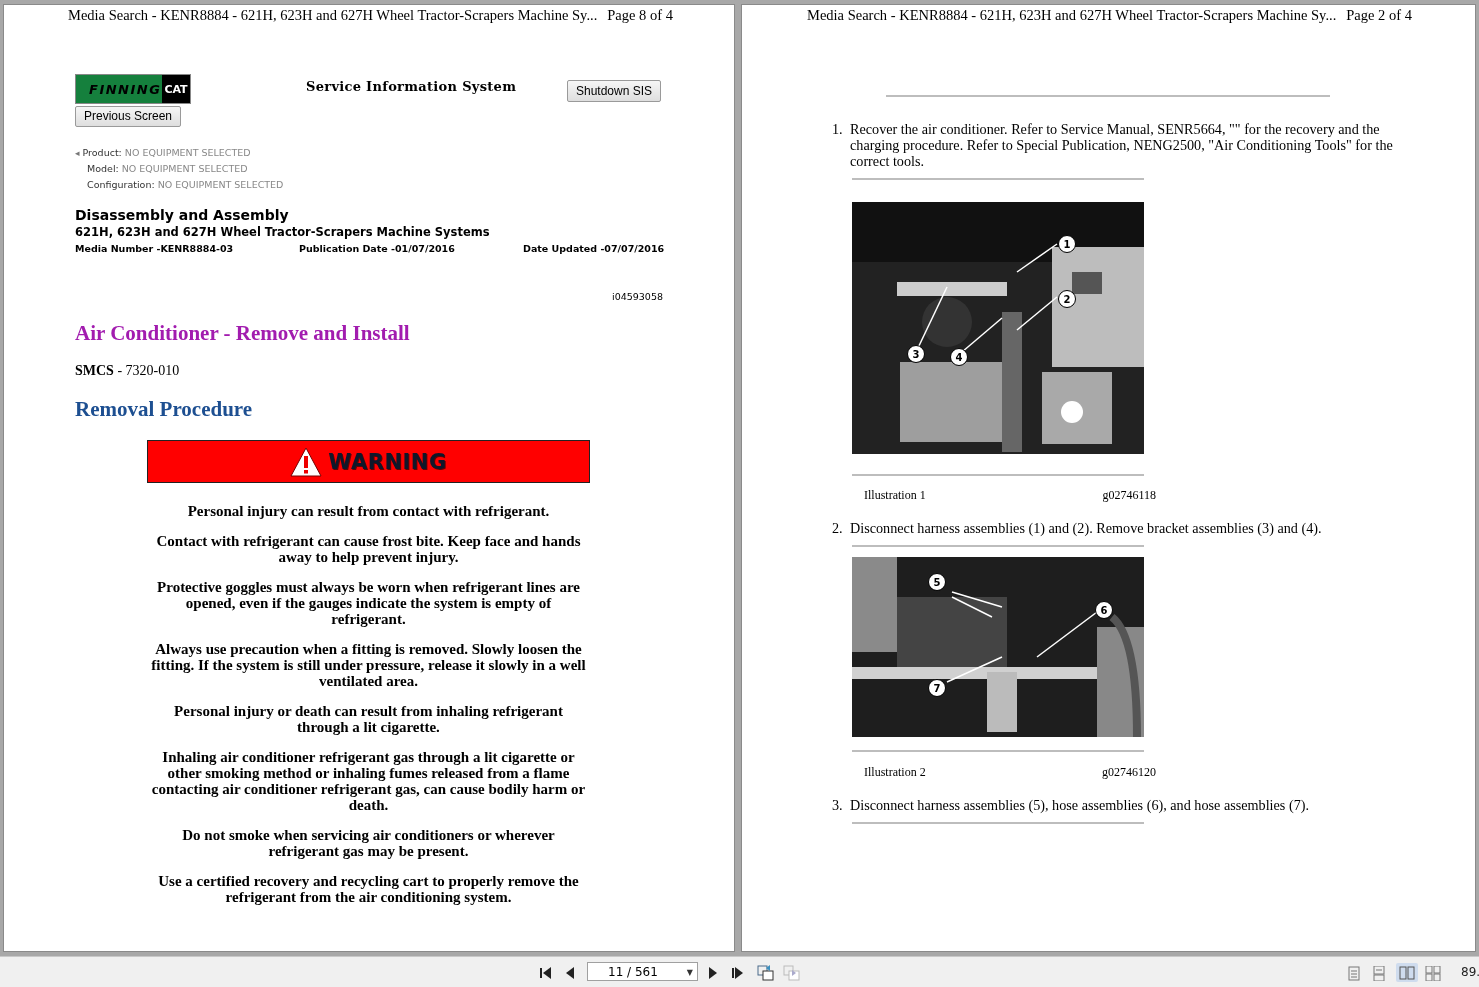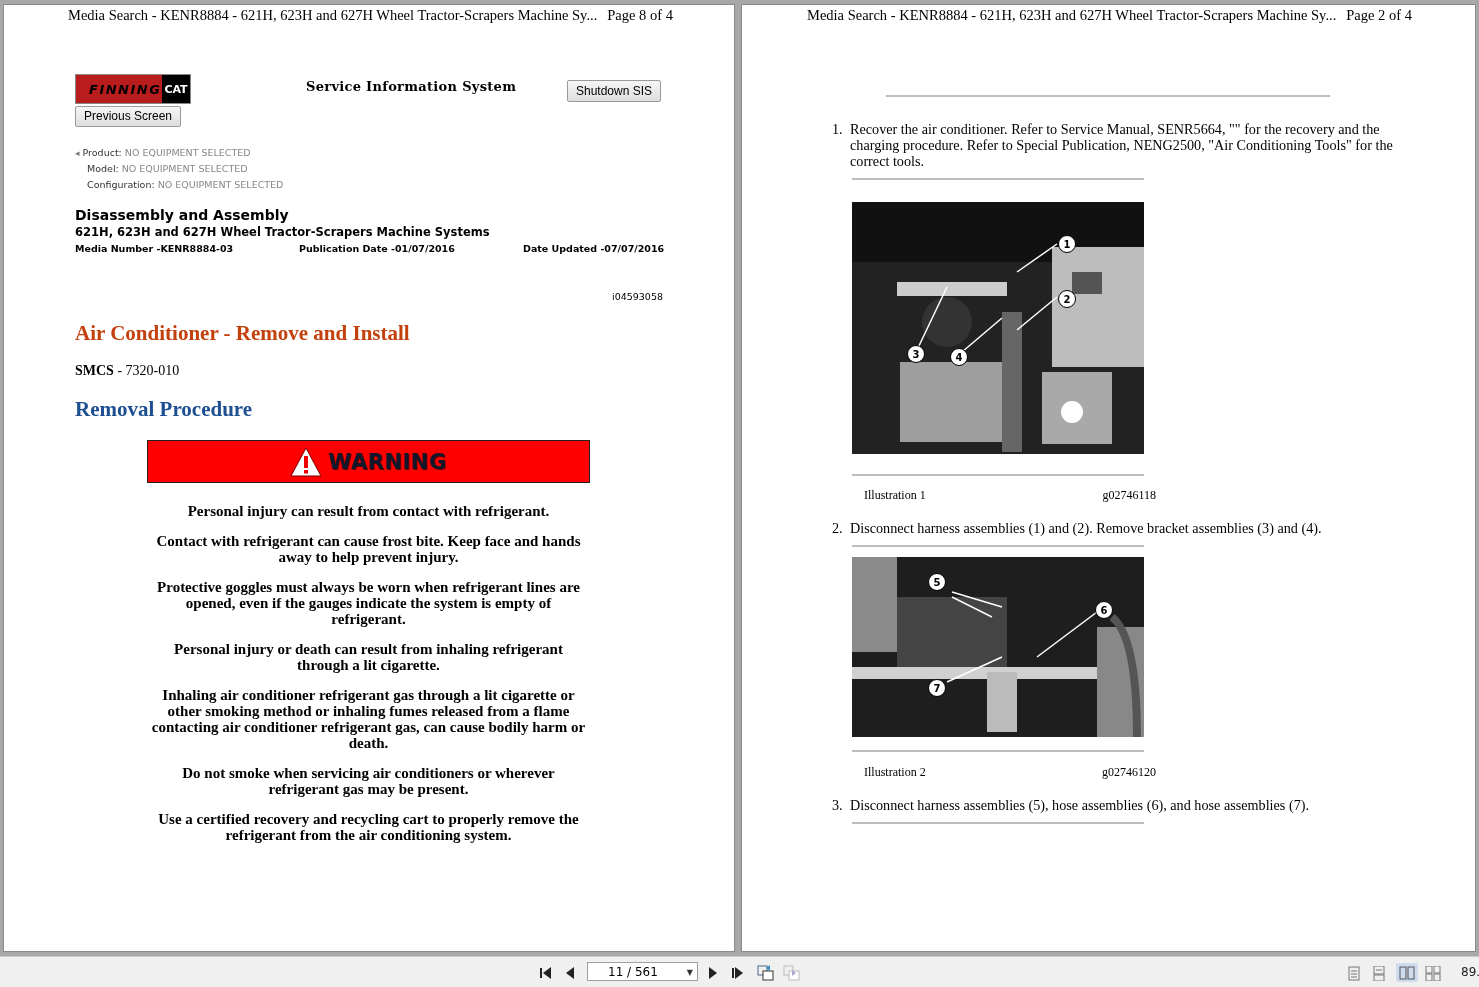--- a/index.html
+++ b/index.html
@@ -6,38 +6,38 @@
   body{width:1479px;height:987px;background:#a8a8a8;position:relative;overflow:hidden;font-family:"Liberation Serif",serif;color:#000;}
   .page{position:absolute;top:4px;background:#fff;border:1px solid #8a8a8a;height:946px;overflow:hidden;}
   #page1{left:3px;width:730px;}
   #page2{left:741px;width:733px;}
   .running-header{position:absolute;top:2px;left:0;right:0;font-size:14.5px;white-space:nowrap;}
   #page1 .running-header{left:64px;}
   #page2 .running-header{left:65px;}
   .running-header .pg{margin-left:10px;}
 
   
-  .logo{position:absolute;left:71px;top:69px;width:114px;height:28px;border:1px solid #888;background:#b91c1c;display:flex;align-items:center;}
+  .logo{position:absolute;left:71px;top:69px;width:114px;height:28px;border:1px solid #888;background:#15803d;display:flex;align-items:center;}
   .logo .finning{font-family:"DejaVu Sans",sans-serif;font-weight:bold;font-style:italic;font-size:13px;letter-spacing:1.5px;margin-left:13px;flex:1;}
   .logo .cat{background:#000;color:#fff;width:28px;height:28px;display:flex;align-items:center;justify-content:center;font-family:"DejaVu Sans",sans-serif;font-weight:bold;font-size:11px;}
   .sis-title{position:absolute;left:302px;top:74px;font-family:"DejaVu Serif",serif;font-weight:bold;font-size:13px;letter-spacing:0.3px;}
   .btn{position:absolute;font-family:"Liberation Sans",sans-serif;font-size:12px;background:linear-gradient(#f6f6f6,#dedede);border:1px solid #9a9a9a;border-radius:2px;padding:2px 8px;color:#000;cursor:pointer;}
   .btn-shutdown{left:563px;top:75px;height:16px;line-height:16px;}
   .btn-prev{left:71px;top:101px;height:15px;line-height:15px;}
 
   .equip{position:absolute;left:71px;font-family:"DejaVu Sans",sans-serif;font-size:9.5px;color:#333;}
   .equip .val{color:#888;margin-left:3px;}
   .equip .back{color:#777;font-size:9px;margin-right:3px;}
 
   .doc-title{position:absolute;left:71px;top:202px;font-family:"DejaVu Sans",sans-serif;font-weight:bold;font-size:14px;}
   .doc-sub{position:absolute;left:71px;top:220px;font-family:"DejaVu Sans",sans-serif;font-weight:bold;font-size:11.5px;}
   .meta{position:absolute;top:238px;font-family:"DejaVu Sans",sans-serif;font-weight:bold;font-size:9.5px;}
   .docid{position:absolute;right:71px;top:286px;font-family:"DejaVu Sans",sans-serif;font-size:9.5px;}
 
-  .h1{position:absolute;left:71px;top:316px;font-weight:bold;font-size:21px;color:#c2410c;}
+  .h1{position:absolute;left:71px;top:316px;font-weight:bold;font-size:21px;color:#a21caf;}
   .smcs{position:absolute;left:71px;top:358px;font-size:14px;}
   .smcs b{font-weight:bold;}
   .h2{position:absolute;left:71px;top:392px;font-weight:bold;font-size:21px;color:#1d4f91;}
 
   .warning{position:absolute;left:143px;top:435px;width:441px;height:41px;background:#ff0000;border:1px solid #222;display:flex;align-items:center;justify-content:center;}
   .warning .tri{width:32px;height:30px;margin-right:6px;}
   .warning .wtext{font-family:"DejaVu Sans",sans-serif;font-weight:bold;font-size:21px;color:#0f172a;letter-spacing:0.5px;text-shadow:1px 1px 0 #600;}
 
   .wlist{position:absolute;left:143px;top:498px;width:443px;text-align:center;}
   .wlist p{margin:0 0 14px 0;font-weight:bold;font-size:15px;line-height:16px;}
@@ -94,20 +94,21 @@
       <rect x="14" y="9" width="4" height="12" fill="#e00"></rect>
       <rect x="14" y="23" width="4" height="3.5" fill="#e00"></rect>
     </svg>
     <span class="wtext">WARNING</span>
   </div>
 
   <div class="wlist">
     <p>Personal injury can result from contact with refrigerant.</p>
     <p>Contact with refrigerant can cause frost bite. Keep face and hands away to help prevent injury.</p>
     <p>Protective goggles must always be worn when refrigerant lines are opened, even if the gauges indicate the system is empty of refrigerant.</p>
+    <p>Always use precaution when a fitting is removed. Slowly loosen the fitting. If the system is still under pressure, release it slowly in a well ventilated area.</p>
     <p>Personal injury or death can result from inhaling refrigerant through a lit cigarette.</p>
     <p>Inhaling air conditioner refrigerant gas through a lit cigarette or other smoking method or inhaling fumes released from a flame contacting air conditioner refrigerant gas, can cause bodily harm or death.</p>
     <p>Do not smoke when servicing air conditioners or wherever refrigerant gas may be present.</p>
     <p>Use a certified recovery and recycling cart to properly remove the refrigerant from the air conditioning system.</p>
   </div>
 </div>
 
 <div class="page" id="page2">
   <div class="running-header"><span>Media Search - KENR8884 - 621H, 623H and 627H Wheel Tractor-Scrapers Machine Sy...</span><span class="pg">Page 2 of 4</span></div>
 

